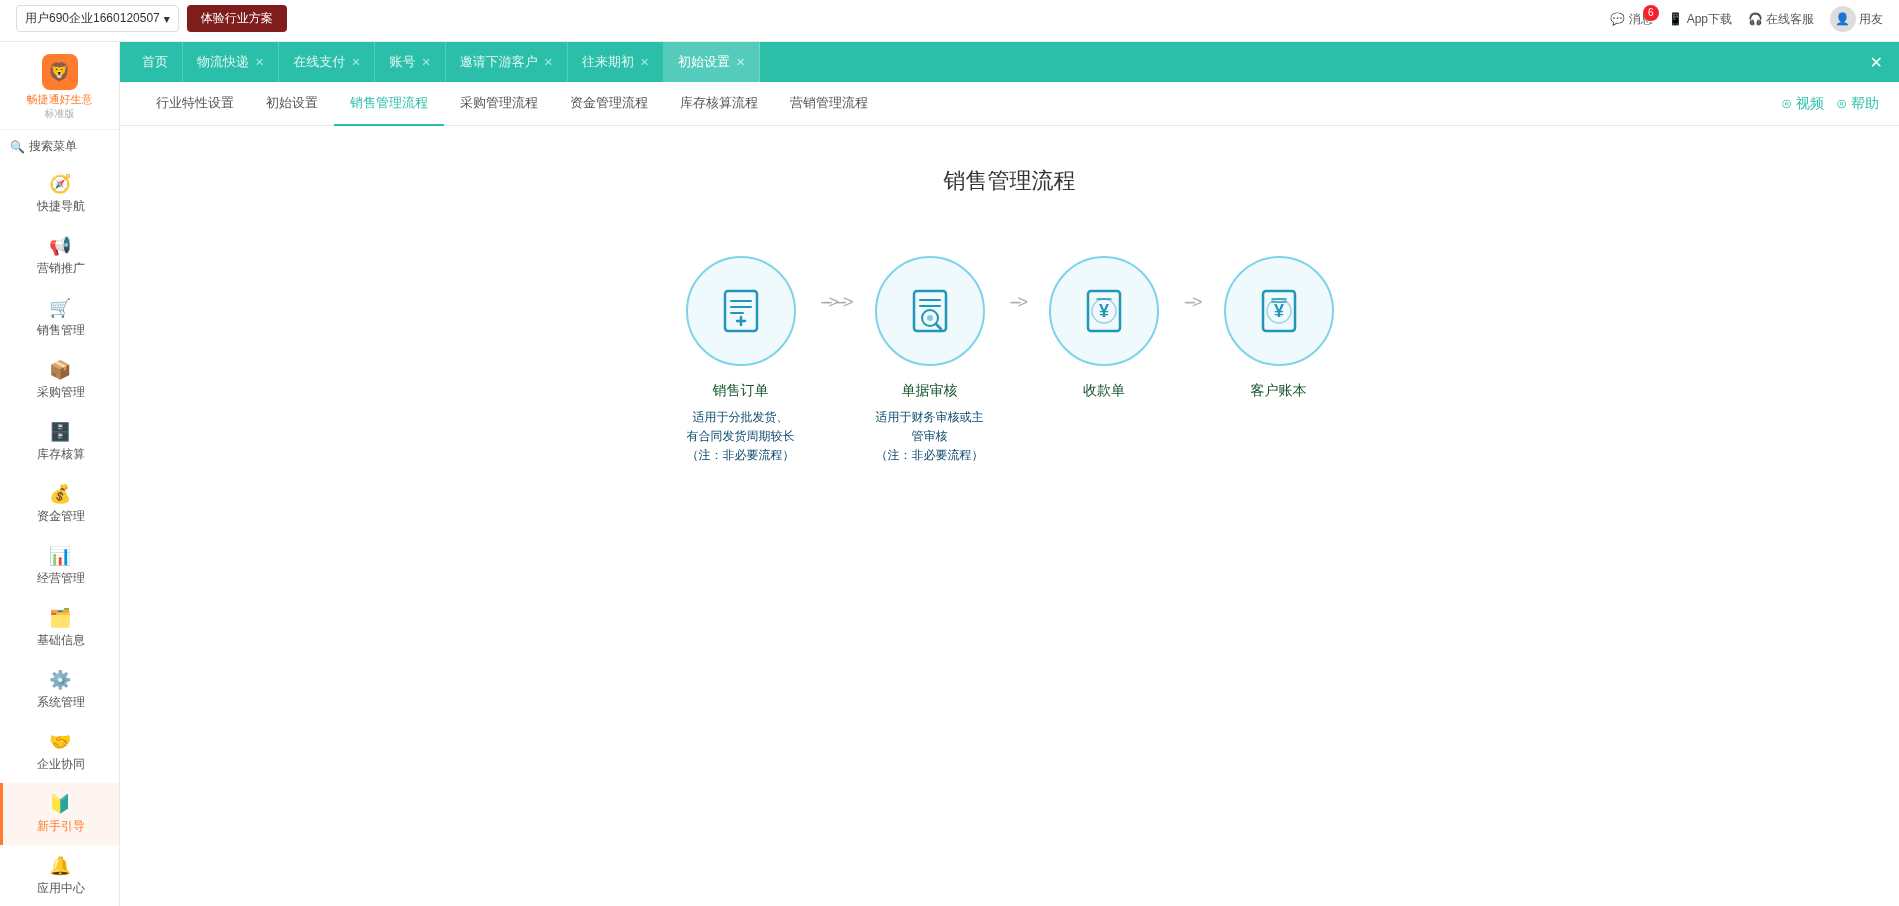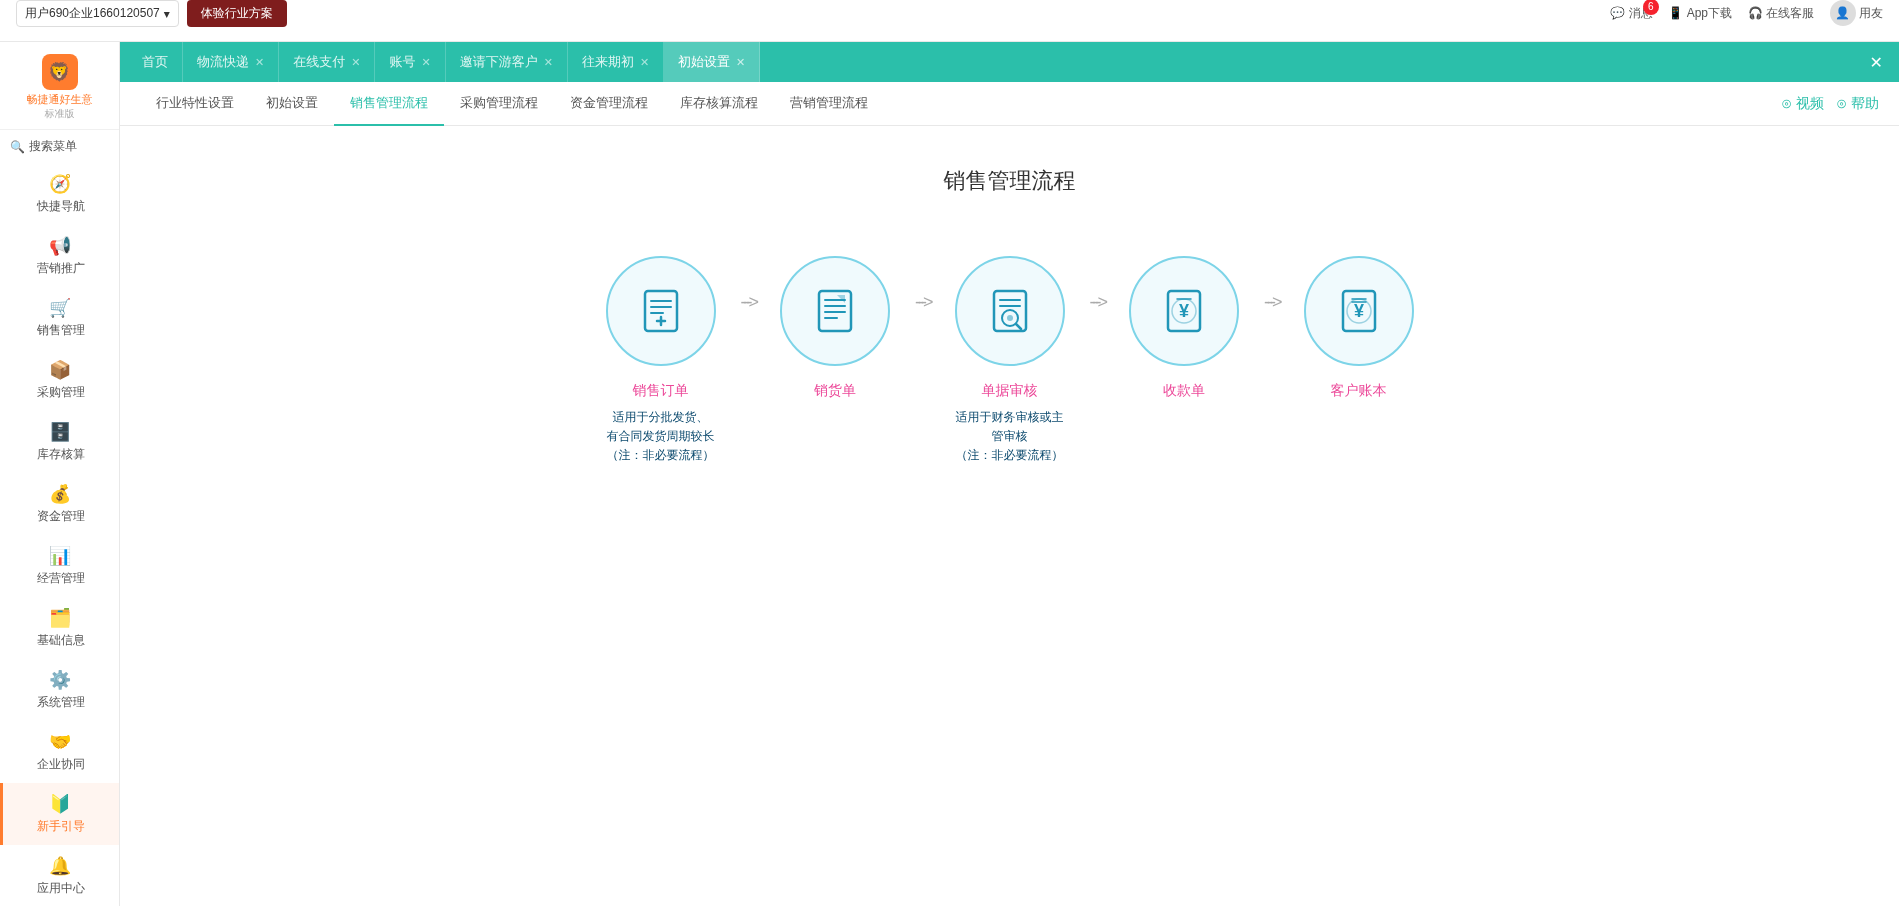--- a/index.html
+++ b/index.html
@@ -1,25 +1,25 @@
 <!DOCTYPE html>
 <html><head>
   <meta charset="utf-8">
   <style>
     * { margin: 0; padding: 0; box-sizing: border-box; }
     body { font-family: "Microsoft YaHei", "PingFang SC", sans-serif; font-size: 13px; background: #f5f5f5; overflow: hidden; }
     
     
     .top-header {
       display: flex;
-      align-items: flex-start;
+      align-items: flex-end;
       justify-content: space-between;
       background: #fff;
       height: 42px;
-      padding: 0 16px;
+      padding: 9px 16px;
       border-bottom: 1px solid #e8e8e8;
     }
     .top-header-left { display: flex; align-items: center; gap: 8px; }
     .user-select {
       display: flex; align-items: center; gap: 4px;
       border: 1px solid #ddd; border-radius: 4px;
       padding: 4px 8px; cursor: pointer; font-size: 12px; color: #333;
     }
     .trial-btn {
       background: #7f1d1d; color: #fff; border: none; border-radius: 4px;
@@ -124,21 +124,21 @@
       display: flex; align-items: center; justify-content: center;
       margin-bottom: 16px;
       cursor: pointer;
     }
     .flow-circle svg { width: 52px; height: 52px; }
     .flow-arrow {
       display: flex; align-items: center; padding-top: 36px;
       color: #aaa; font-size: 20px; letter-spacing: -2px;
     }
     .flow-label {
-      font-size: 14px; font-weight: 500; color: #ec4899; margin-bottom: 8px; text-align: center;
+      font-size: 14px; font-weight: 500; color: #14532d; margin-bottom: 8px; text-align: center;
     }
     .flow-desc {
       font-size: 12px; color: #0c4a6e; text-align: center; line-height: 1.6;
     }
   </style>
 </head>
 <body>
 
 <div class="top-header">
   <div class="top-header-left">
@@ -294,34 +294,20 @@
     <line x1="22" y1="36" x2="30" y2="36" stroke="#2196b8" stroke-width="2.5" stroke-linecap="round"></line>
     <line x1="26" y1="32" x2="26" y2="40" stroke="#2196b8" stroke-width="2.5" stroke-linecap="round"></line>
   </svg>
     </div>
     <div class="flow-label">销售订单</div>
     <div class="flow-desc">适用于分批发货、<br>有合同发货周期较长<br>（注：非必要流程）</div>
   </div>
           <div class="flow-arrow">
             <span style="letter-spacing:-4px;color:#aaa;font-size:18px;">- - -&gt;</span>
           </div>
-          <div class="flow-item">
-    <div class="flow-circle">
-      <svg viewBox="0 0 52 52" fill="none" xmlns="http://www.w3.org/2000/svg">
-    <rect x="10" y="6" width="32" height="40" rx="3" stroke="#2196b8" stroke-width="2.5" fill="none"></rect>
-    <line x1="16" y1="15" x2="36" y2="15" stroke="#2196b8" stroke-width="2" stroke-linecap="round"></line>
-    <line x1="16" y1="21" x2="36" y2="21" stroke="#2196b8" stroke-width="2" stroke-linecap="round"></line>
-    <line x1="16" y1="27" x2="36" y2="27" stroke="#2196b8" stroke-width="2" stroke-linecap="round"></line>
-    <line x1="16" y1="33" x2="28" y2="33" stroke="#2196b8" stroke-width="2" stroke-linecap="round"></line>
-    <path d="M28 10 L36 10 L36 18 Z" fill="#2196b8" opacity="0.4"></path>
-  </svg>
-    </div>
-    <div class="flow-label">销货单</div>
-
-  </div>
           <div class="flow-arrow">
             <span style="letter-spacing:-4px;color:#aaa;font-size:18px;">- - -&gt;</span>
           </div>
           <div class="flow-item">
     <div class="flow-circle">
       <svg viewBox="0 0 52 52" fill="none" xmlns="http://www.w3.org/2000/svg">
     <rect x="10" y="6" width="32" height="40" rx="3" stroke="#2196b8" stroke-width="2.5" fill="none"></rect>
     <line x1="16" y1="15" x2="36" y2="15" stroke="#2196b8" stroke-width="2" stroke-linecap="round"></line>
     <line x1="16" y1="21" x2="36" y2="21" stroke="#2196b8" stroke-width="2" stroke-linecap="round"></line>
     <circle cx="26" cy="33" r="8" stroke="#2196b8" stroke-width="2" fill="none"></circle>

